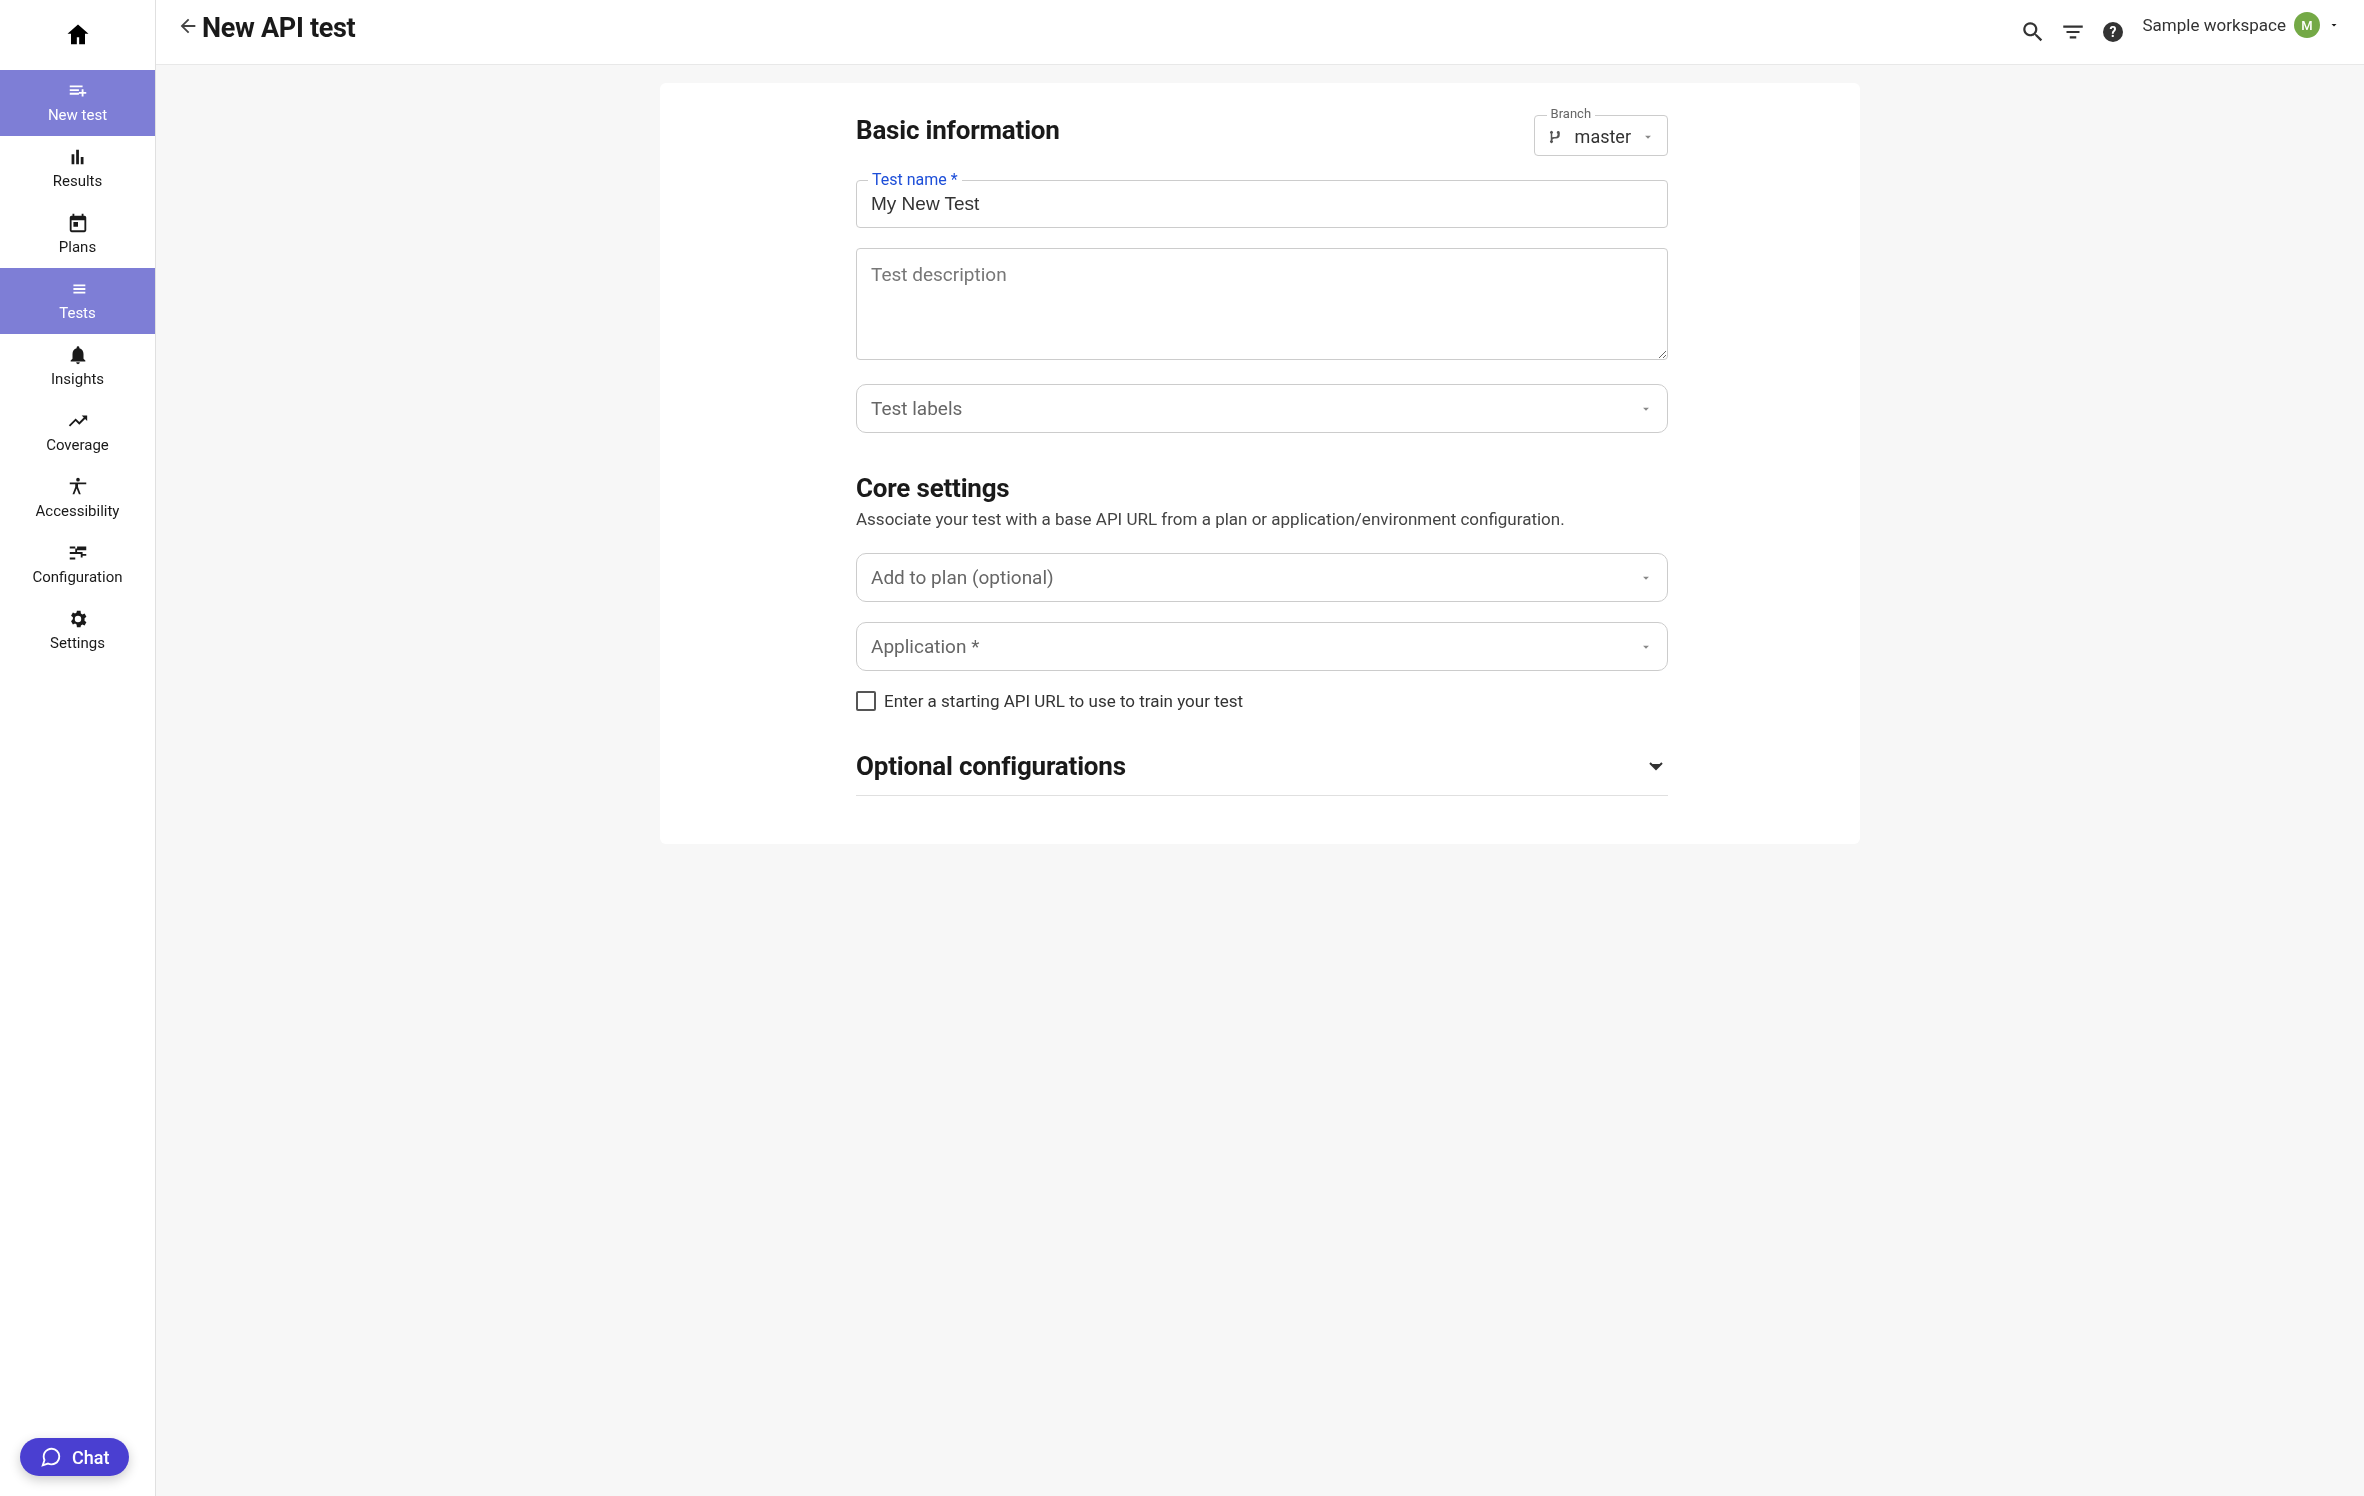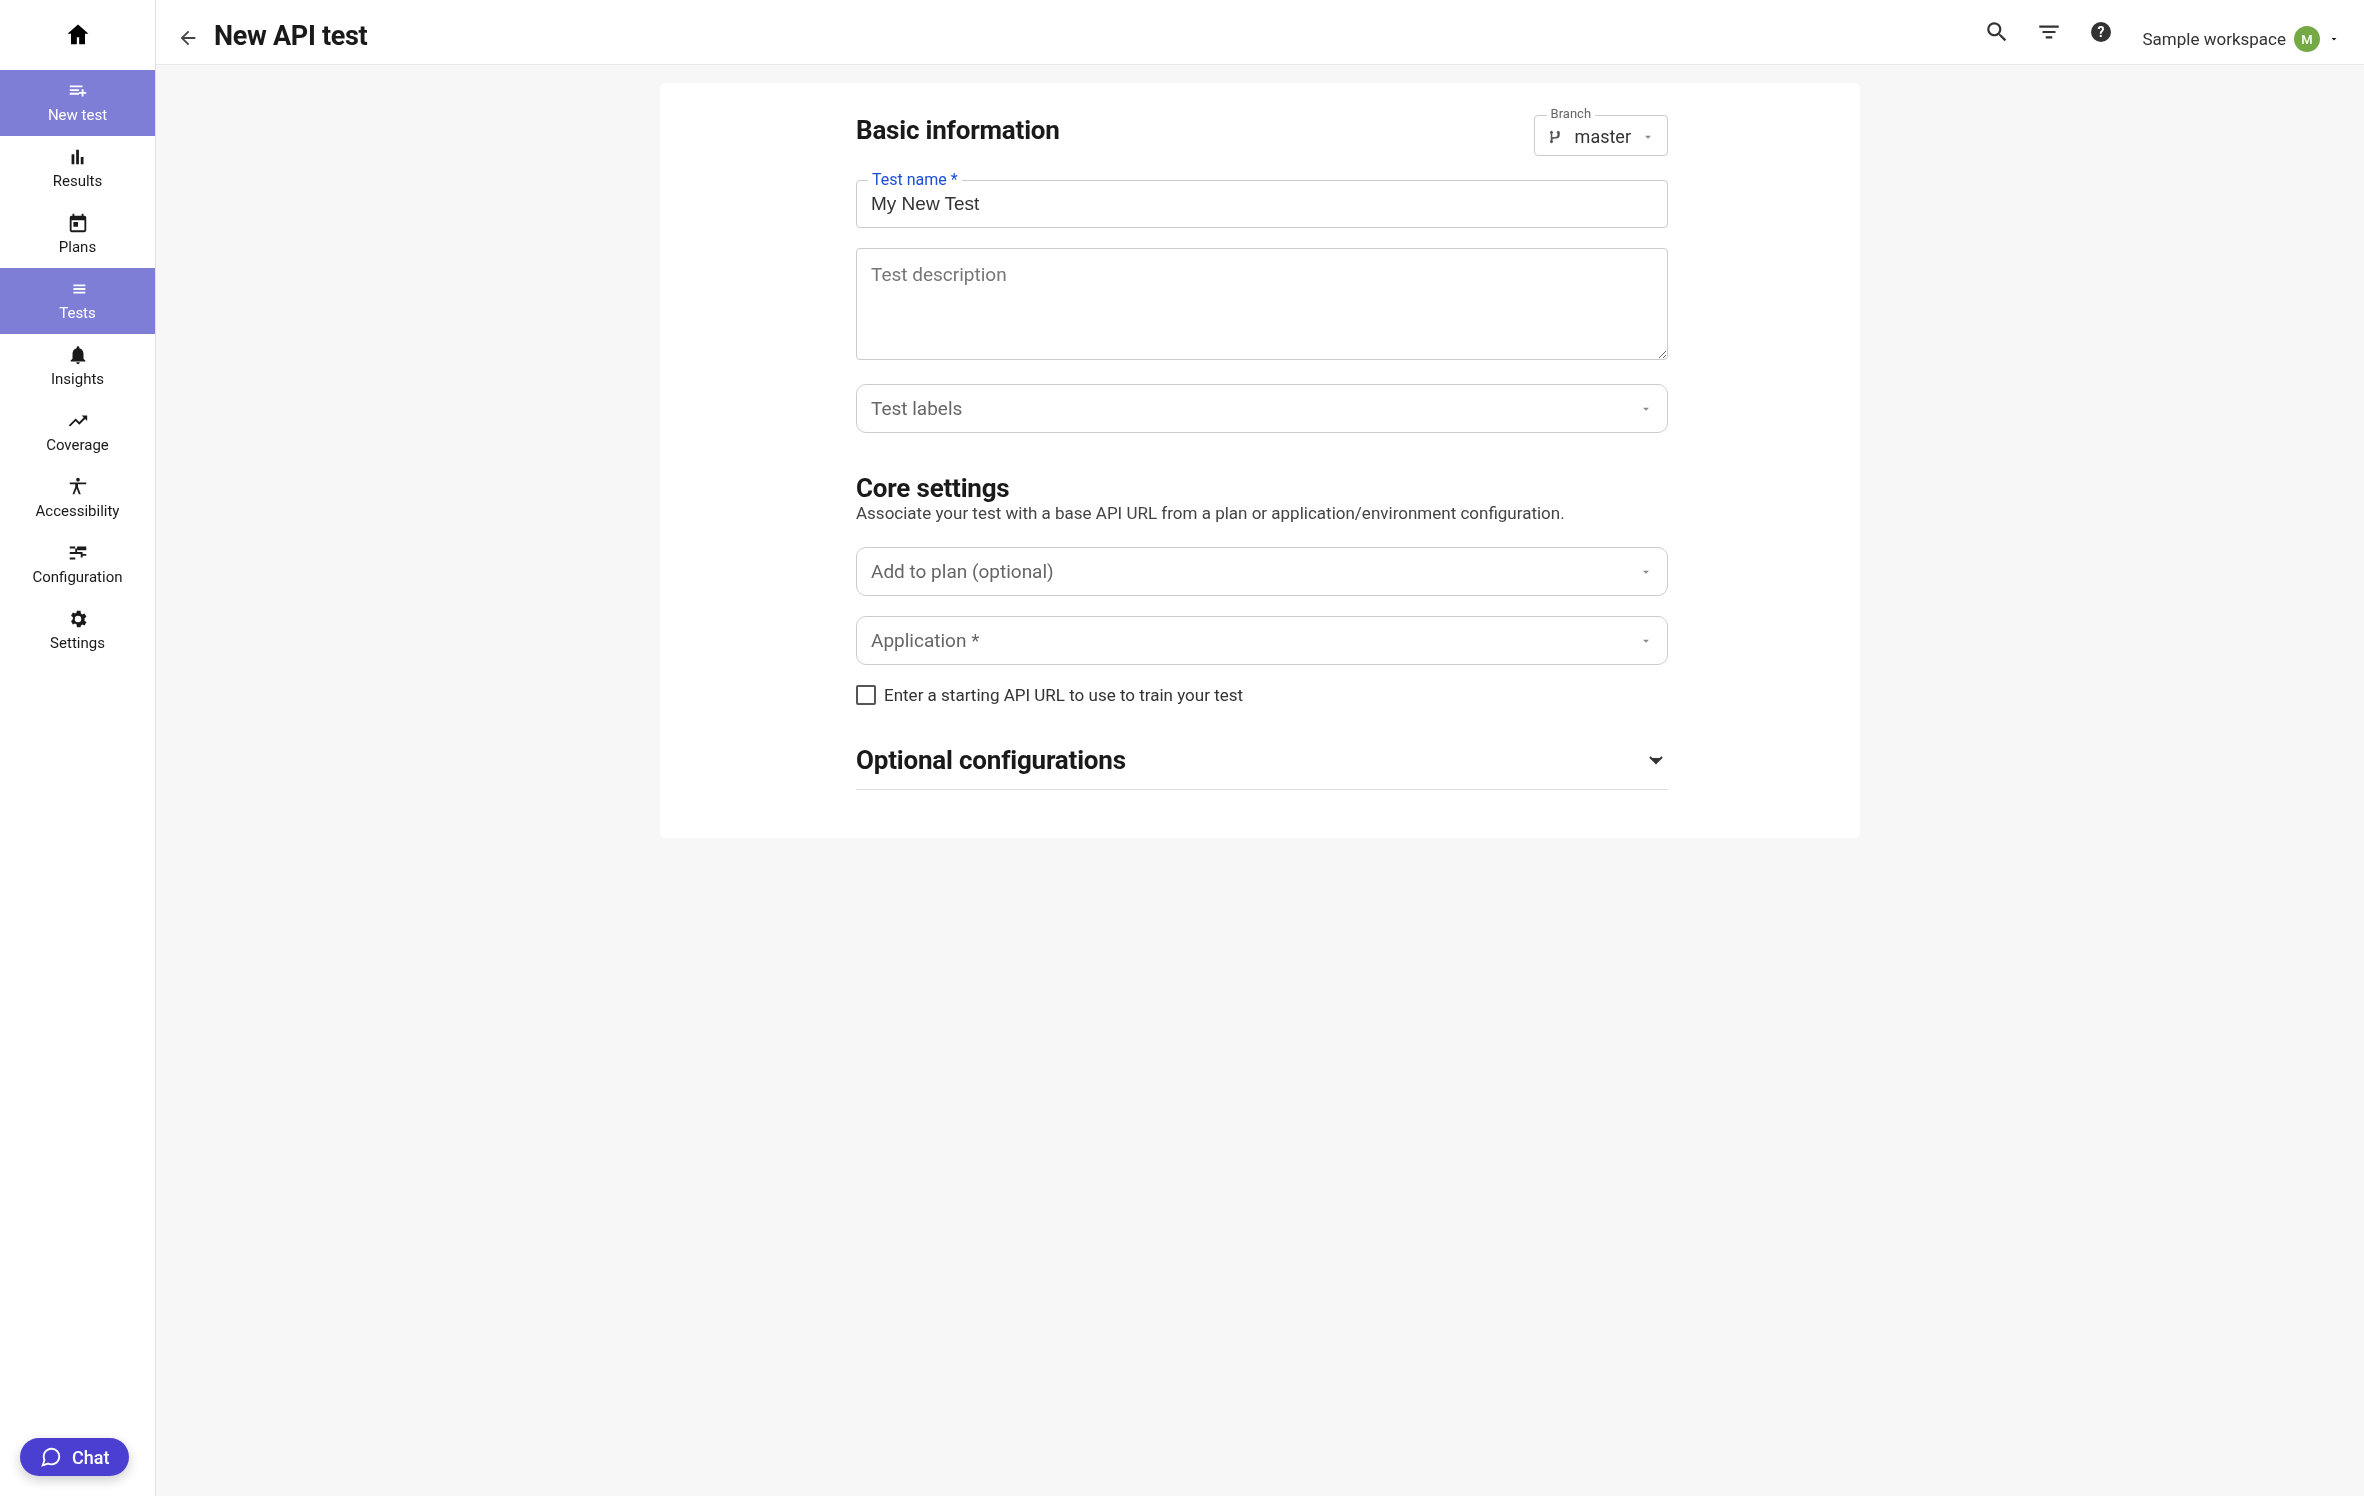--- a/index.html
+++ b/index.html
@@ -5,34 +5,34 @@
 * { box-sizing: border-box; margin: 0; padding: 0; }
 body { font-family: -apple-system, BlinkMacSystemFont, "Segoe UI", Roboto, sans-serif; background: #fff; color: #1a1a1a; overflow: hidden; }
 .app { display: flex; height: 100vh; width: 100vw; }
 .sidebar { width: 156px; border-right: 1px solid #e0e0e0; display: flex; flex-direction: column; flex-shrink: 0; }
 .sidebar-home { display: flex; justify-content: center; align-items: center; height: 70px; }
 .sidebar-item { display: flex; flex-direction: column; align-items: center; justify-content: center; padding: 10px 4px 12px; cursor: pointer; color: #1a1a1a; }
 .sidebar-item.active { background: #7e7ed6; color: #fff; }
 .sidebar-item .lbl { font-size: 15px; margin-top: 4px; }
 .sidebar-item svg { width: 22px; height: 22px; }
 .main { flex: 1; display: flex; flex-direction: column; overflow: hidden; }
-.topbar { display: flex; align-items: flex-end; padding: 12px 24px 12px 18px; border-bottom: 1px solid #e8e8e8; gap: 12px; }
+.topbar { display: flex; align-items: flex-start; padding: 12px 24px 12px 18px; border-bottom: 1px solid #e8e8e8; }
 .topbar-back { width: 28px; height: 28px; display: flex; align-items: center; justify-content: center; cursor: pointer; color: #444; }
 .topbar-title { font-size: 27px; font-weight: 700; letter-spacing: -0.3px; }
 .topbar-spacer { flex: 1; }
 .topbar-icon { width: 40px; height: 40px; display: flex; align-items: center; justify-content: center; cursor: pointer; color: #333; }
 .workspace { display: flex; align-items: center; gap: 8px; cursor: pointer; margin-left: 10px; }
 .workspace-name { font-size: 17px; color: #333; }
 .avatar { width: 26px; height: 26px; border-radius: 50%; background: #74a946; color: #fff; display: flex; align-items: center; justify-content: center; font-size: 13px; font-weight: 500; }
 .content-wrap { flex: 1; overflow-y: auto; background: #f7f7f7; padding: 18px; }
 .card { background: #fff; border-radius: 6px; padding: 32px 0 48px; max-width: 1200px; margin: 0 auto; }
 .card-inner { max-width: 812px; margin: 0 0 0 196px; }
 .section-head { display: flex; align-items: flex-start; justify-content: space-between; margin-bottom: 24px; }
 .section-title { font-size: 26px; font-weight: 700; letter-spacing: -0.2px; }
-.section-sub { font-size: 17px; color: #444; }
+.section-sub { font-size: 17px; color: #444; margin-top: 6px; }
 .branch-select { position: relative; border: 1px solid #ccc; border-radius: 4px; padding: 10px 12px 8px 12px; display: flex; align-items: center; gap: 10px; min-width: 130px; cursor: pointer; }
 .branch-label { position: absolute; top: -10px; left: 12px; background: #fff; padding: 0 4px; font-size: 13px; color: #666; }
 .branch-val { font-size: 18px; color: #333; flex: 1; }
 .field-wrap { position: relative; margin-bottom: 20px; }
 .field-label { position: absolute; top: -10px; left: 12px; background: #fff; padding: 0 4px; font-size: 16px; color: #1d4ed8; z-index: 1; }
 .field-input { width: 100%; border: 1px solid #ccc; border-radius: 4px; padding: 12px 14px; font-size: 19px; color: #333; outline: none; }
 .field-textarea { width: 100%; border: 1px solid #ccc; border-radius: 4px; padding: 14px; font-size: 19px; color: #666; min-height: 112px; resize: vertical; font-family: inherit; outline: none; }
 .field-textarea::placeholder { color: #777; }
 .field-select { width: 100%; border: 1px solid #ccc; border-radius: 10px; padding: 12px 14px; font-size: 19px; color: #666; display: flex; align-items: center; justify-content: space-between; cursor: pointer; }
 .section-block { margin-top: 40px; }

